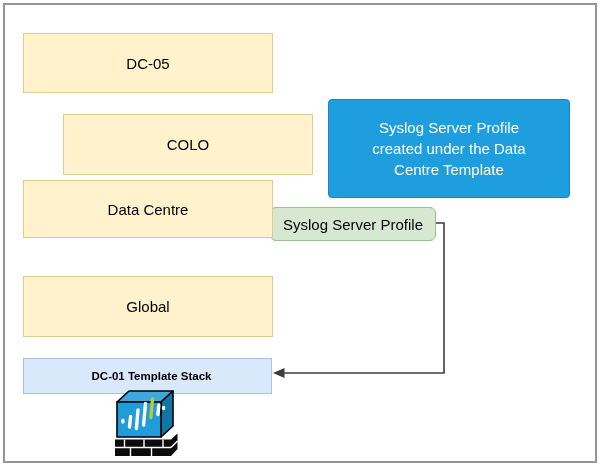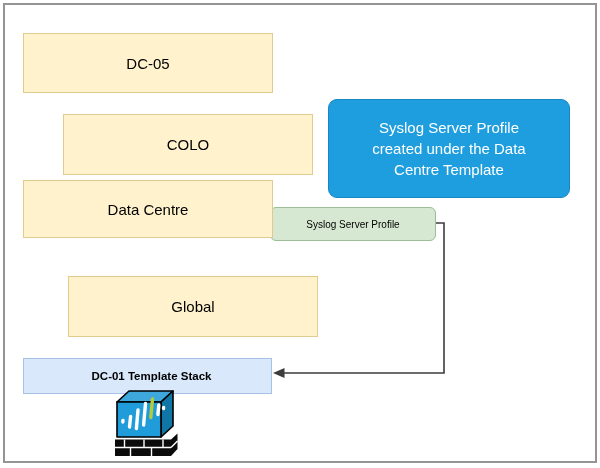--- a/index.html
+++ b/index.html
@@ -19,36 +19,36 @@
   }
   .hbox{
     position:absolute;left:23px;width:250px;box-sizing:border-box;
     background:#FFF2CC;border:1px solid #E0CB8F;
     display:flex;align-items:center;justify-content:center;
     font-size:15px;color:#000;z-index:2;
   }
   #hbox0{top:33px;height:60px;}
   #hbox1{top:114px;height:61px;margin-left:40px;}
   #hbox2{top:180px;height:58px;}
-  #hbox3{top:276px;height:61px;margin-left:45px;}
+  #hbox3{top:276px;height:61px;}
   .stack-box{
     position:absolute;left:23px;top:358px;width:249px;height:36px;box-sizing:border-box;
     background:#DAE8FC;border:1px solid #A7C2E7;
     display:flex;align-items:center;justify-content:center;
     font-size:11.5px;font-weight:bold;color:#000;z-index:2;padding-left:8px;
   }
   .profile-box{
     position:absolute;left:270px;top:207px;width:166px;height:34px;box-sizing:border-box;
     background:#D7E8D2;border:1px solid #9DBE99;border-radius:6px;
     display:flex;align-items:center;justify-content:center;
-    font-size:10px;color:#000;z-index:1;
+    font-size:15px;color:#000;z-index:1;
   }
   .callout{
     position:absolute;left:328px;top:99px;width:242px;height:99px;box-sizing:border-box;
-    background:#1E9EDE;border:1px solid #1787C2;border-radius:9px;
+    background:#1E9EDE;border:1px solid #1787C2;border-radius:4px;
     display:flex;align-items:center;justify-content:center;z-index:2;
   }
   .callout span{
     display:block;max-width:185px;text-align:center;
     color:#ffffff;font-size:15px;line-height:21px;
   }
   .connector-layer{
     position:absolute;left:0;top:0;width:600px;height:468px;z-index:1;pointer-events:none;
   }
   .firewall{

